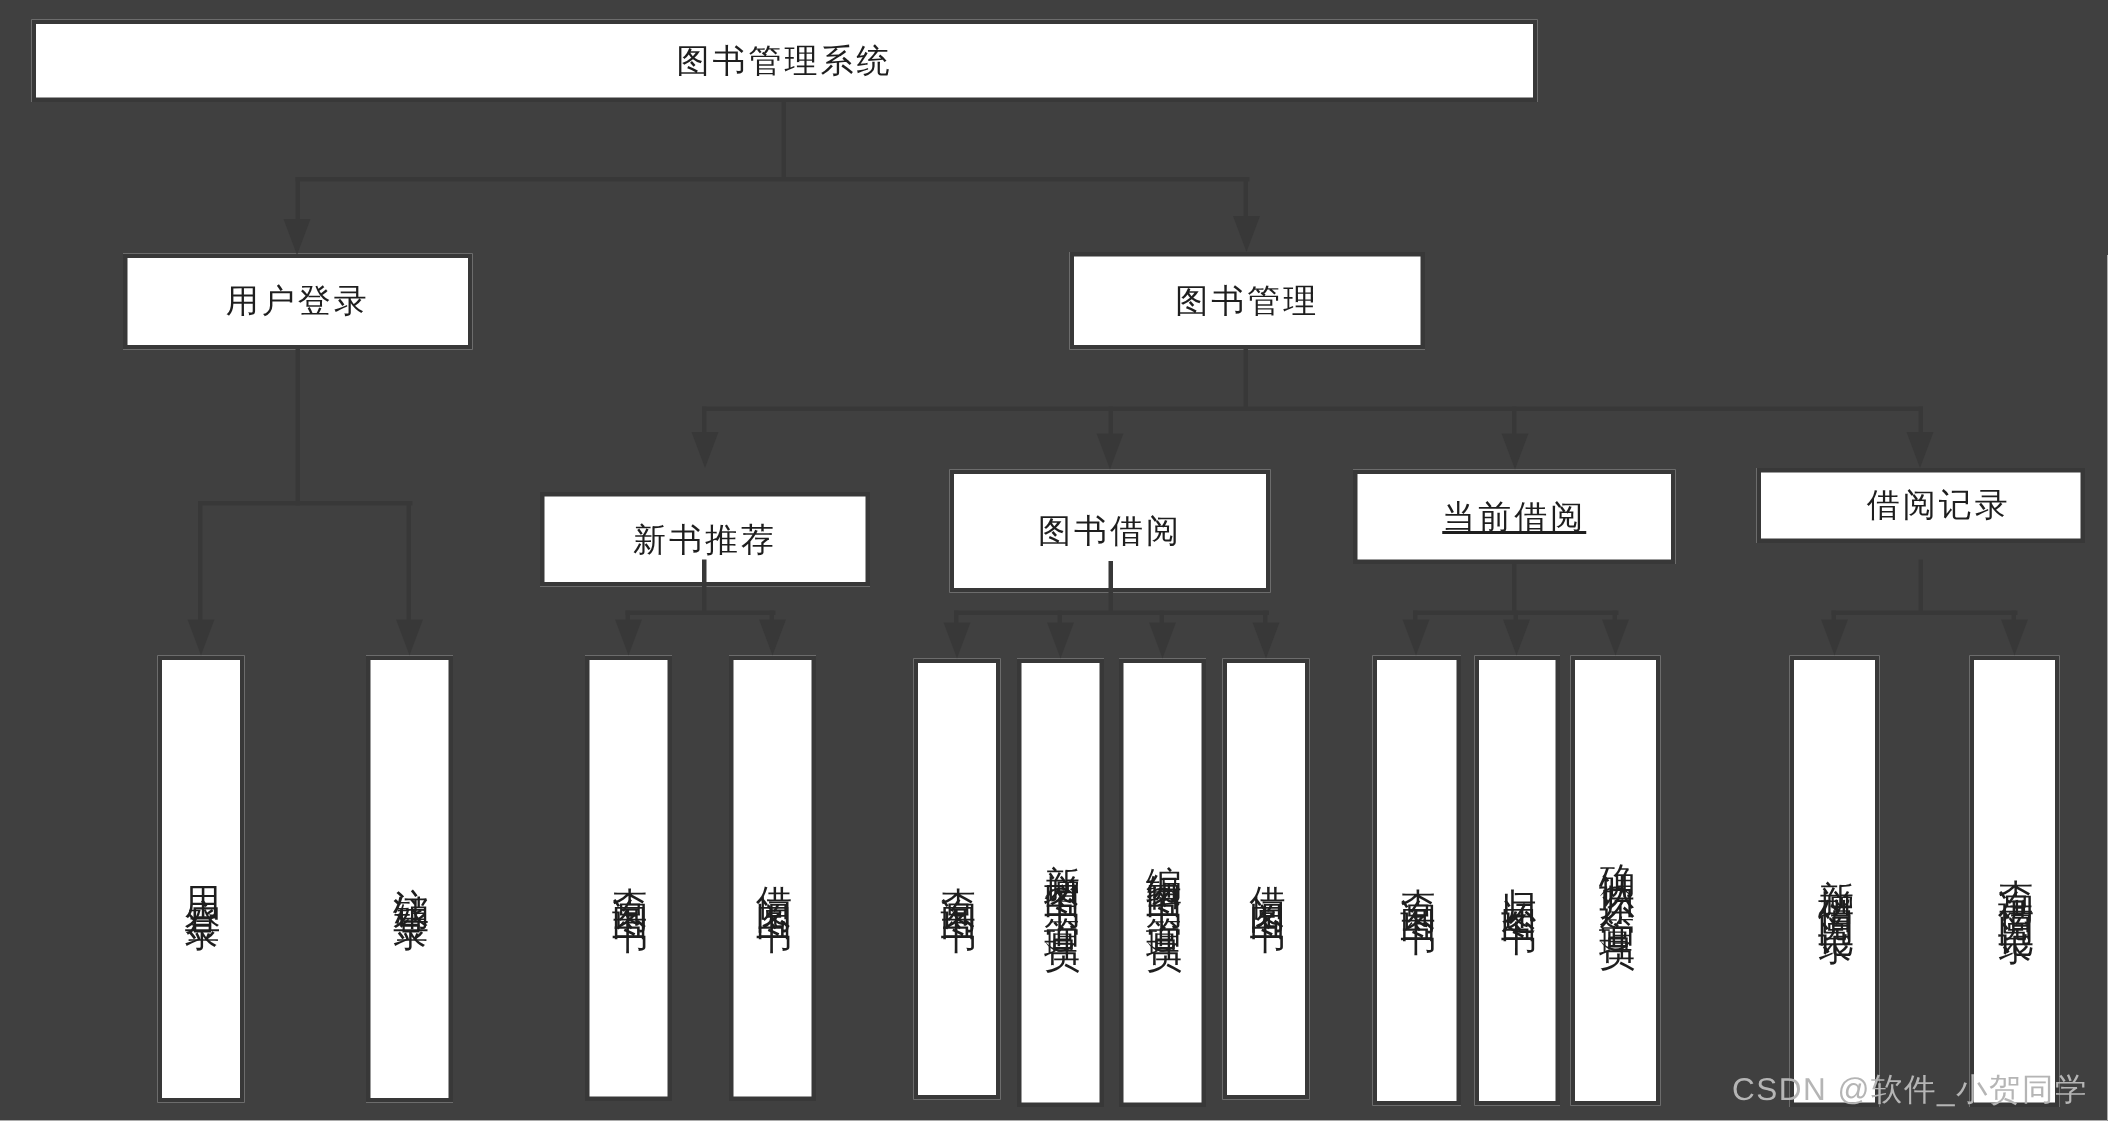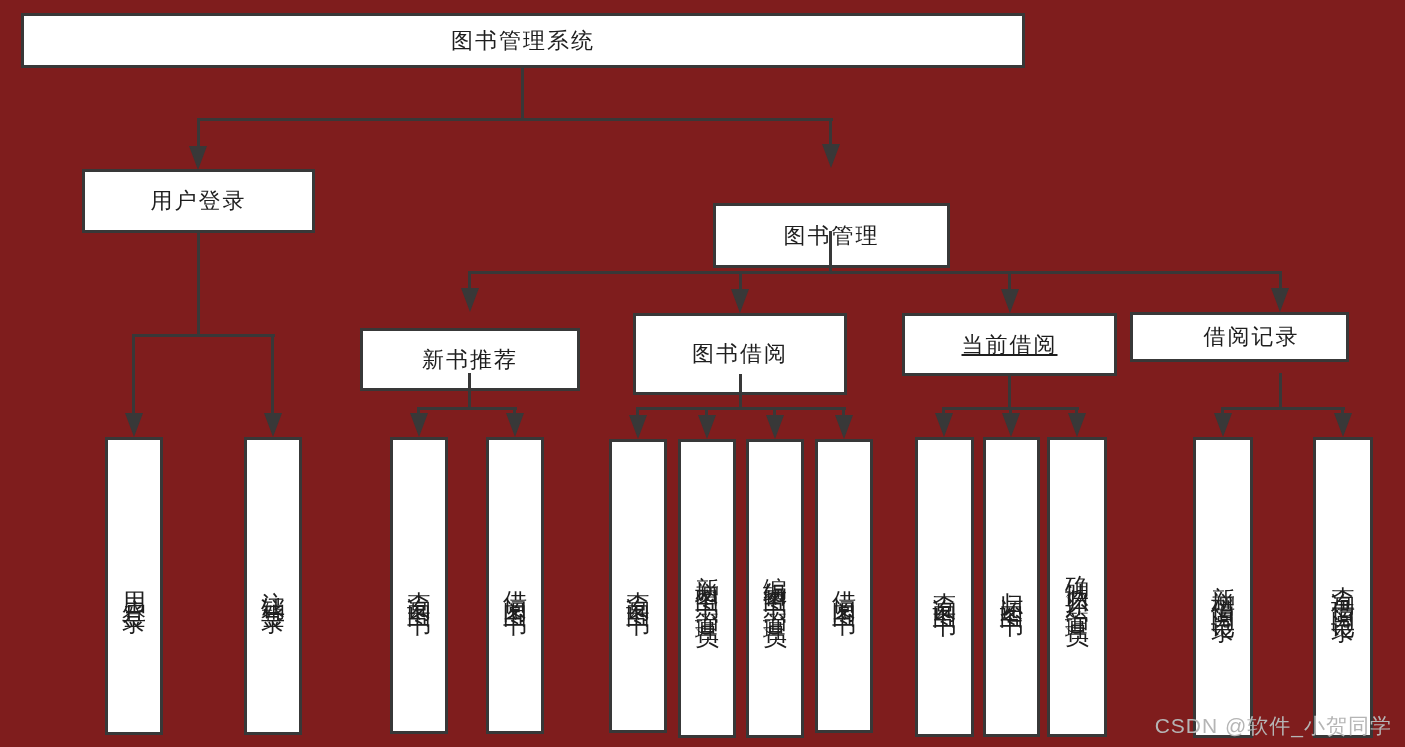--- a/index.html
+++ b/index.html
@@ -6,21 +6,21 @@
     --line:#383838;
     --ink:#1e1e1e;
     --wm:#b5b5b5;
   }
   *{margin:0;padding:0;box-sizing:border-box;}
   html,body{background:#fff;}
   body{font-family:"Liberation Sans","DejaVu Sans",sans-serif;}
   .stage{
     position:relative;
     width:1405px;height:747px;
-    background:#7f1d1d;
+    background:#404040;
     overflow:hidden;
   }
   
   .box{
     position:absolute;
     background:#fff;
     border:3px solid var(--line);
     display:flex;align-items:center;justify-content:center;
     color:var(--ink);
   }
@@ -63,34 +63,34 @@
 
 <div class="stage">
 
   <div class="box" style="left:21px;top:13px;width:1004px;height:55px;">
     <span class="htext">图书管理系统</span>
   </div>
 
   <div class="box" style="left:82px;top:169px;width:233px;height:64px;">
     <span class="htext">用户登录</span>
   </div>
-  <div class="box" style="left:713px;top:168px;width:237px;height:65px;margin-top:35px;">
+  <div class="box" style="left:713px;top:168px;width:237px;height:65px;">
     <span class="htext">图书管理</span>
   </div>
 
   <div class="box" style="left:360px;top:328px;width:220px;height:63px;">
     <span class="htext">新书推荐</span>
   </div>
   <div class="box" style="left:633px;top:313px;width:214px;height:82px;">
     <span class="htext">图书借阅</span>
   </div>
   <div class="box" style="left:902px;top:313px;width:215px;height:63px;text-decoration:underline;">
     <span class="htext">当前借阅</span>
   </div>
-  <div class="box" style="left:1130px;top:312px;width:219px;height:50px;padding-left:24px;">
+  <div class="box" style="left:1171px;top:312px;width:219px;height:50px;padding-left:24px;">
     <span class="htext">借阅记录</span>
   </div>
 
   <div class="box" style="left:105px;top:437px;width:58px;height:298px;">
     <span class="vtext">用户登录</span>
   </div>
   <div class="box" style="left:244px;top:437px;width:58px;height:298px;">
     <span class="vtext">注销登录</span>
   </div>
 

